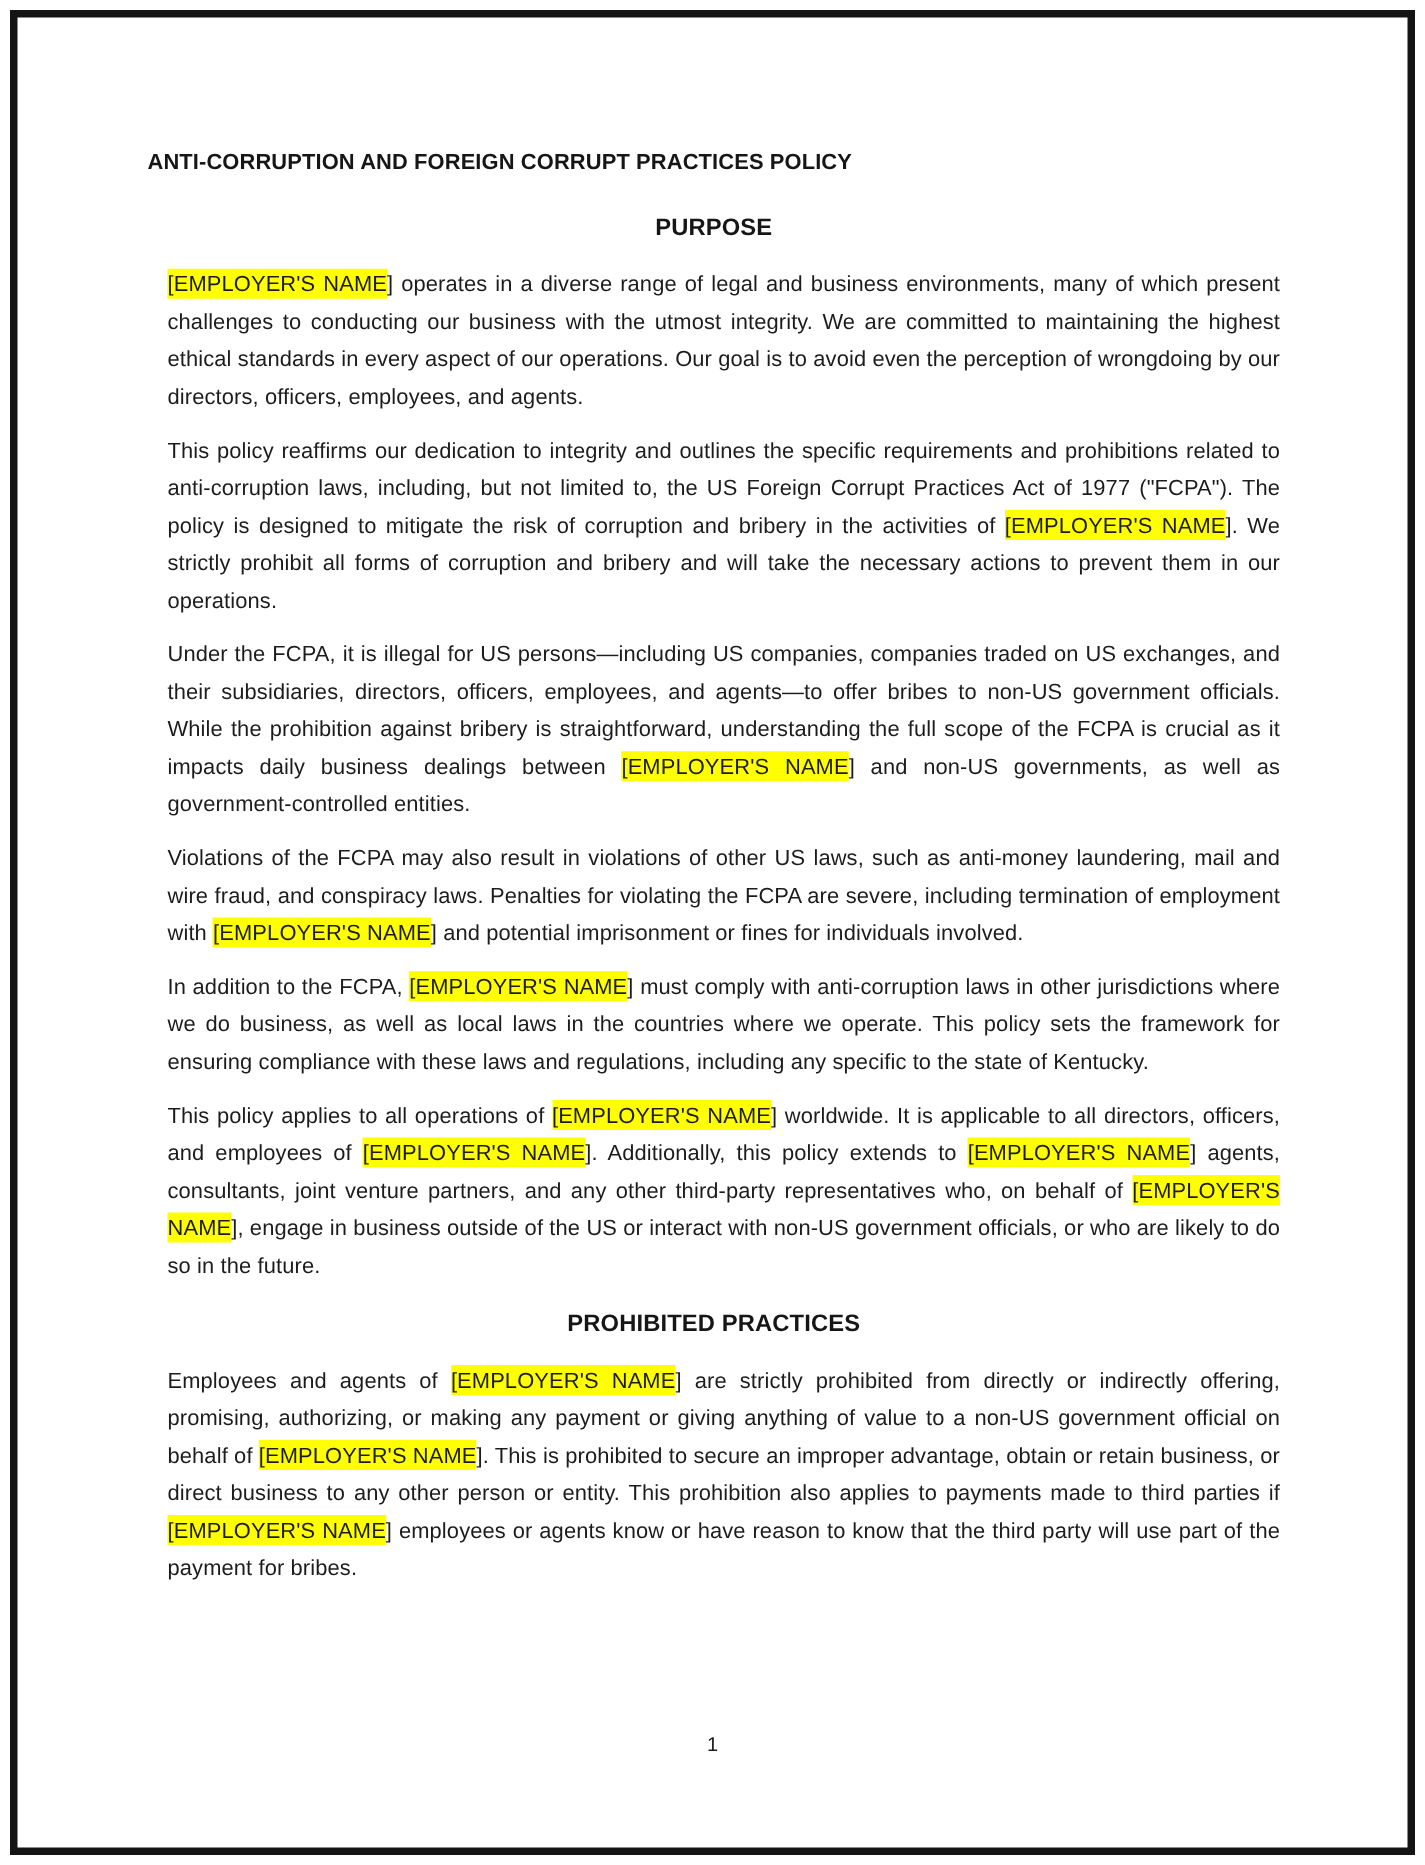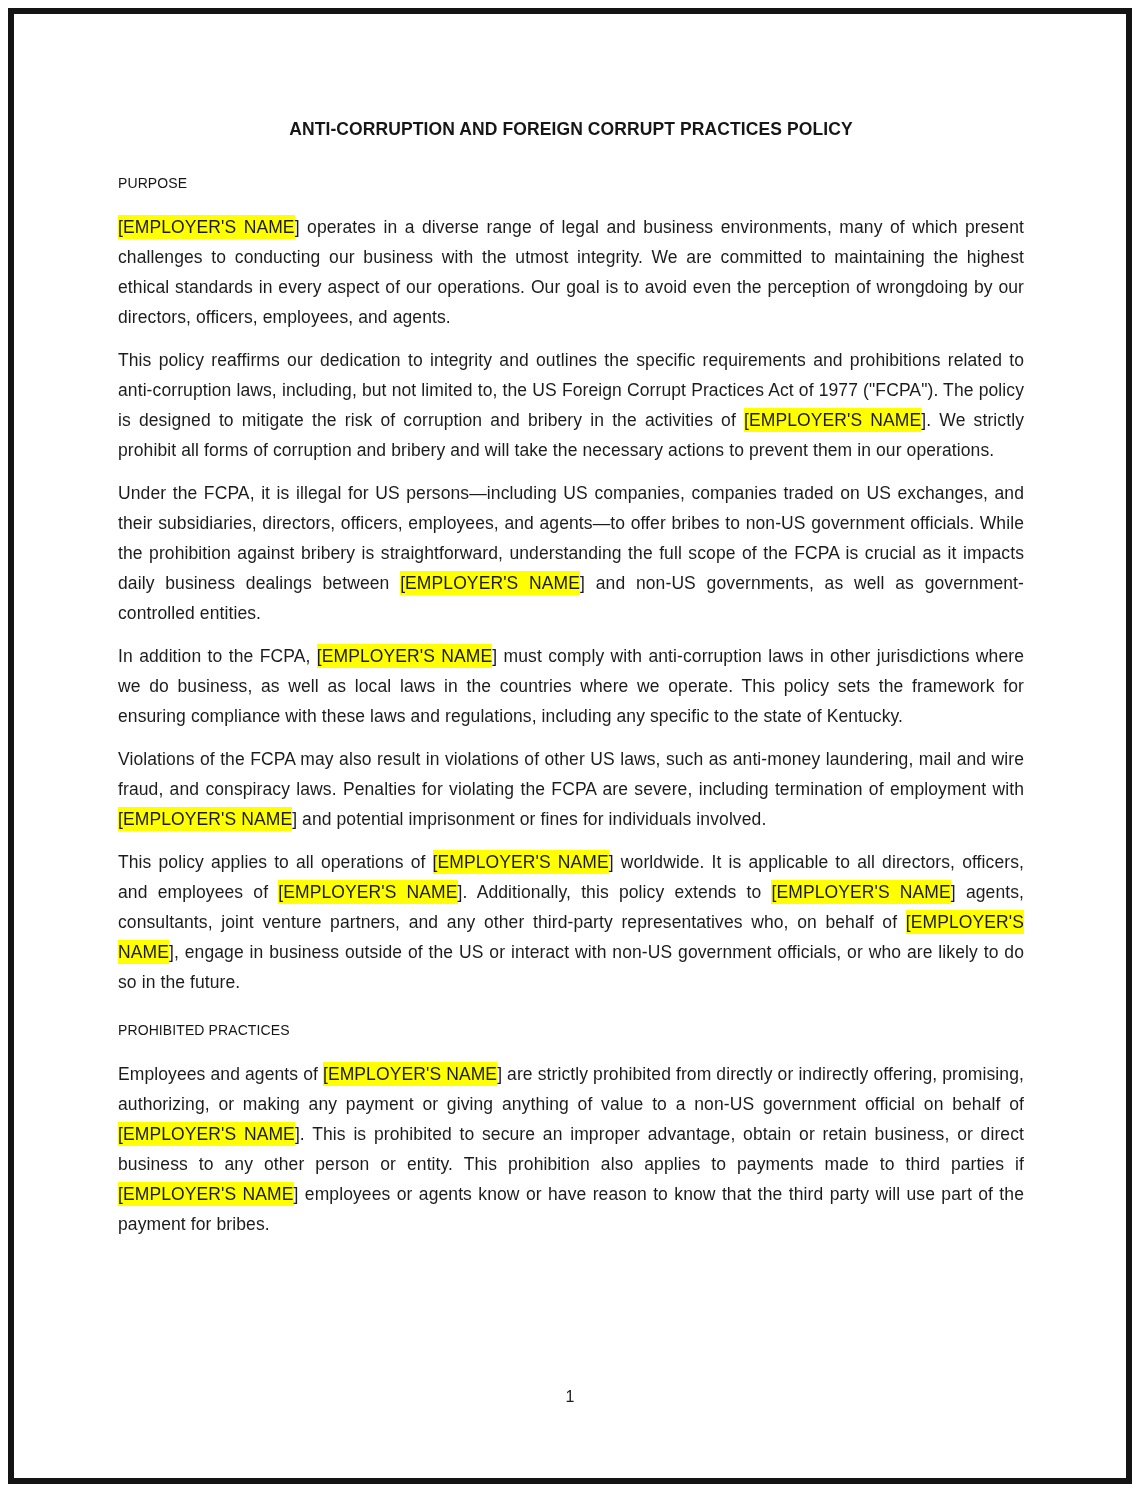--- a/index.html
+++ b/index.html
@@ -24,42 +24,42 @@
   }
   .content {
     position: absolute;
     top: 14px; left: 14px; right: 14px; bottom: 14px;
     padding: 100px 102px 0 104px;
     box-sizing: border-box;
   }
   .doc-title {
     font-size: 17.5px;
     font-weight: bold;
-    text-align: center;
     color: #161616;
     margin: 0 0 24px 0;
     line-height: 30px;
     letter-spacing: 0.1px;
   }
   .section-heading {
-    font-size: 14px;
-    font-weight: normal;
+    font-size: 19px;
+    font-weight: bold;
     color: #161616;
     margin: 18px 0 14px 0;
     line-height: 30px;
     letter-spacing: 0.1px;
+    text-align: center;
   }
   .doc-section:first-of-type .section-heading {
     margin-top: 0;
   }
   .paragraph {
     font-size: 17.5px;
     line-height: 30px;
     text-align: justify;
-    margin: 0 0 13px 0;
+    margin: 0 0 13px 16px;
     letter-spacing: 0.1px;
   }
   .paragraph mark {
     background: #ffff00;
     color: inherit;
     padding: 2px 0;
   }
   .paragraph strong {
     font-weight: normal;
   }
@@ -79,22 +79,22 @@
 <div class="page-frame"></div>
 
 <div class="content">
   <h1 class="doc-title">ANTI-CORRUPTION AND FOREIGN CORRUPT PRACTICES POLICY</h1>
   <div id="sections">
       <section class="doc-section">
         <h2 class="section-heading">PURPOSE</h2>
         <p class="paragraph"><mark>[EMPLOYER'S NAME</mark><span>] operates in a diverse range of legal and business environments, many of which present challenges to conducting our business with the utmost integrity. We are committed to maintaining the highest ethical standards in every aspect of our operations. Our goal is to avoid even the perception of wrongdoing by our directors, officers, employees, and agents.</span></p>
         <p class="paragraph"><span>This policy reaffirms our dedication to integrity and outlines the specific requirements and prohibitions related to anti-corruption laws, including, but not limited to, the US Foreign Corrupt Practices Act of 1977 ("</span><strong>FCPA</strong><span>"). The policy is designed to mitigate the risk of corruption and bribery in the activities of </span><mark>[EMPLOYER'S NAME</mark><span>]. We strictly prohibit all forms of corruption and bribery and will take the necessary actions to prevent them in our operations.</span></p>
         <p class="paragraph"><span>Under the FCPA, it is illegal for US persons—including US companies, companies traded on US exchanges, and their subsidiaries, directors, officers, employees, and agents—to offer bribes to non-US government officials. While the prohibition against bribery is straightforward, understanding the full scope of the FCPA is crucial as it impacts daily business dealings between </span><mark>[EMPLOYER'S NAME</mark><span>] and non-US governments, as well as government-controlled entities.</span></p>
+        <p class="paragraph"><span>Violations of the FCPA may also result in violations of other US laws, such as anti-money laundering, mail and wire fraud, and conspiracy laws. Penalties for violating the FCPA are severe, including termination of employment with </span><mark>[EMPLOYER'S NAME</mark><span>] and potential imprisonment or fines for individuals involved.</span></p>
         <p class="paragraph"><span>In addition to the FCPA, </span><mark>[EMPLOYER'S NAME</mark><span>] must comply with anti-corruption laws in other jurisdictions where we do business, as well as local laws in the countries where we operate. This policy sets the framework for ensuring compliance with these laws and regulations, including any specific to the state of Kentucky.</span></p>
-        <p class="paragraph"><span>Violations of the FCPA may also result in violations of other US laws, such as anti-money laundering, mail and wire fraud, and conspiracy laws. Penalties for violating the FCPA are severe, including termination of employment with </span><mark>[EMPLOYER'S NAME</mark><span>] and potential imprisonment or fines for individuals involved.</span></p>
       </section>
       <section class="doc-section">
         <p class="paragraph"><span>This policy applies to all operations of </span><mark>[EMPLOYER'S NAME</mark><span>] worldwide. It is applicable to all directors, officers, and employees of </span><mark>[EMPLOYER'S NAME</mark><span>]. Additionally, this policy extends to </span><mark>[EMPLOYER'S NAME</mark><span>] agents, consultants, joint venture partners, and any other third-party representatives who, on behalf of </span><mark>[EMPLOYER'S NAME</mark><span>], engage in business outside of the US or interact with non-US government officials, or who are likely to do so in the future.</span></p>
       </section>
       <section class="doc-section">
         <h2 class="section-heading">PROHIBITED PRACTICES</h2>
         <p class="paragraph"><span>Employees and agents of </span><mark>[EMPLOYER'S NAME</mark><span>] are strictly prohibited from directly or indirectly offering, promising, authorizing, or making any payment or giving anything of value to a non-US government official on behalf of </span><mark>[EMPLOYER'S NAME</mark><span>]. This is prohibited to secure an improper advantage, obtain or retain business, or direct business to any other person or entity. This prohibition also applies to payments made to third parties if </span><mark>[EMPLOYER'S NAME</mark><span>] employees or agents know or have reason to know that the third party will use part of the payment for bribes.</span></p>
       </section>
     </div>
 </div>

